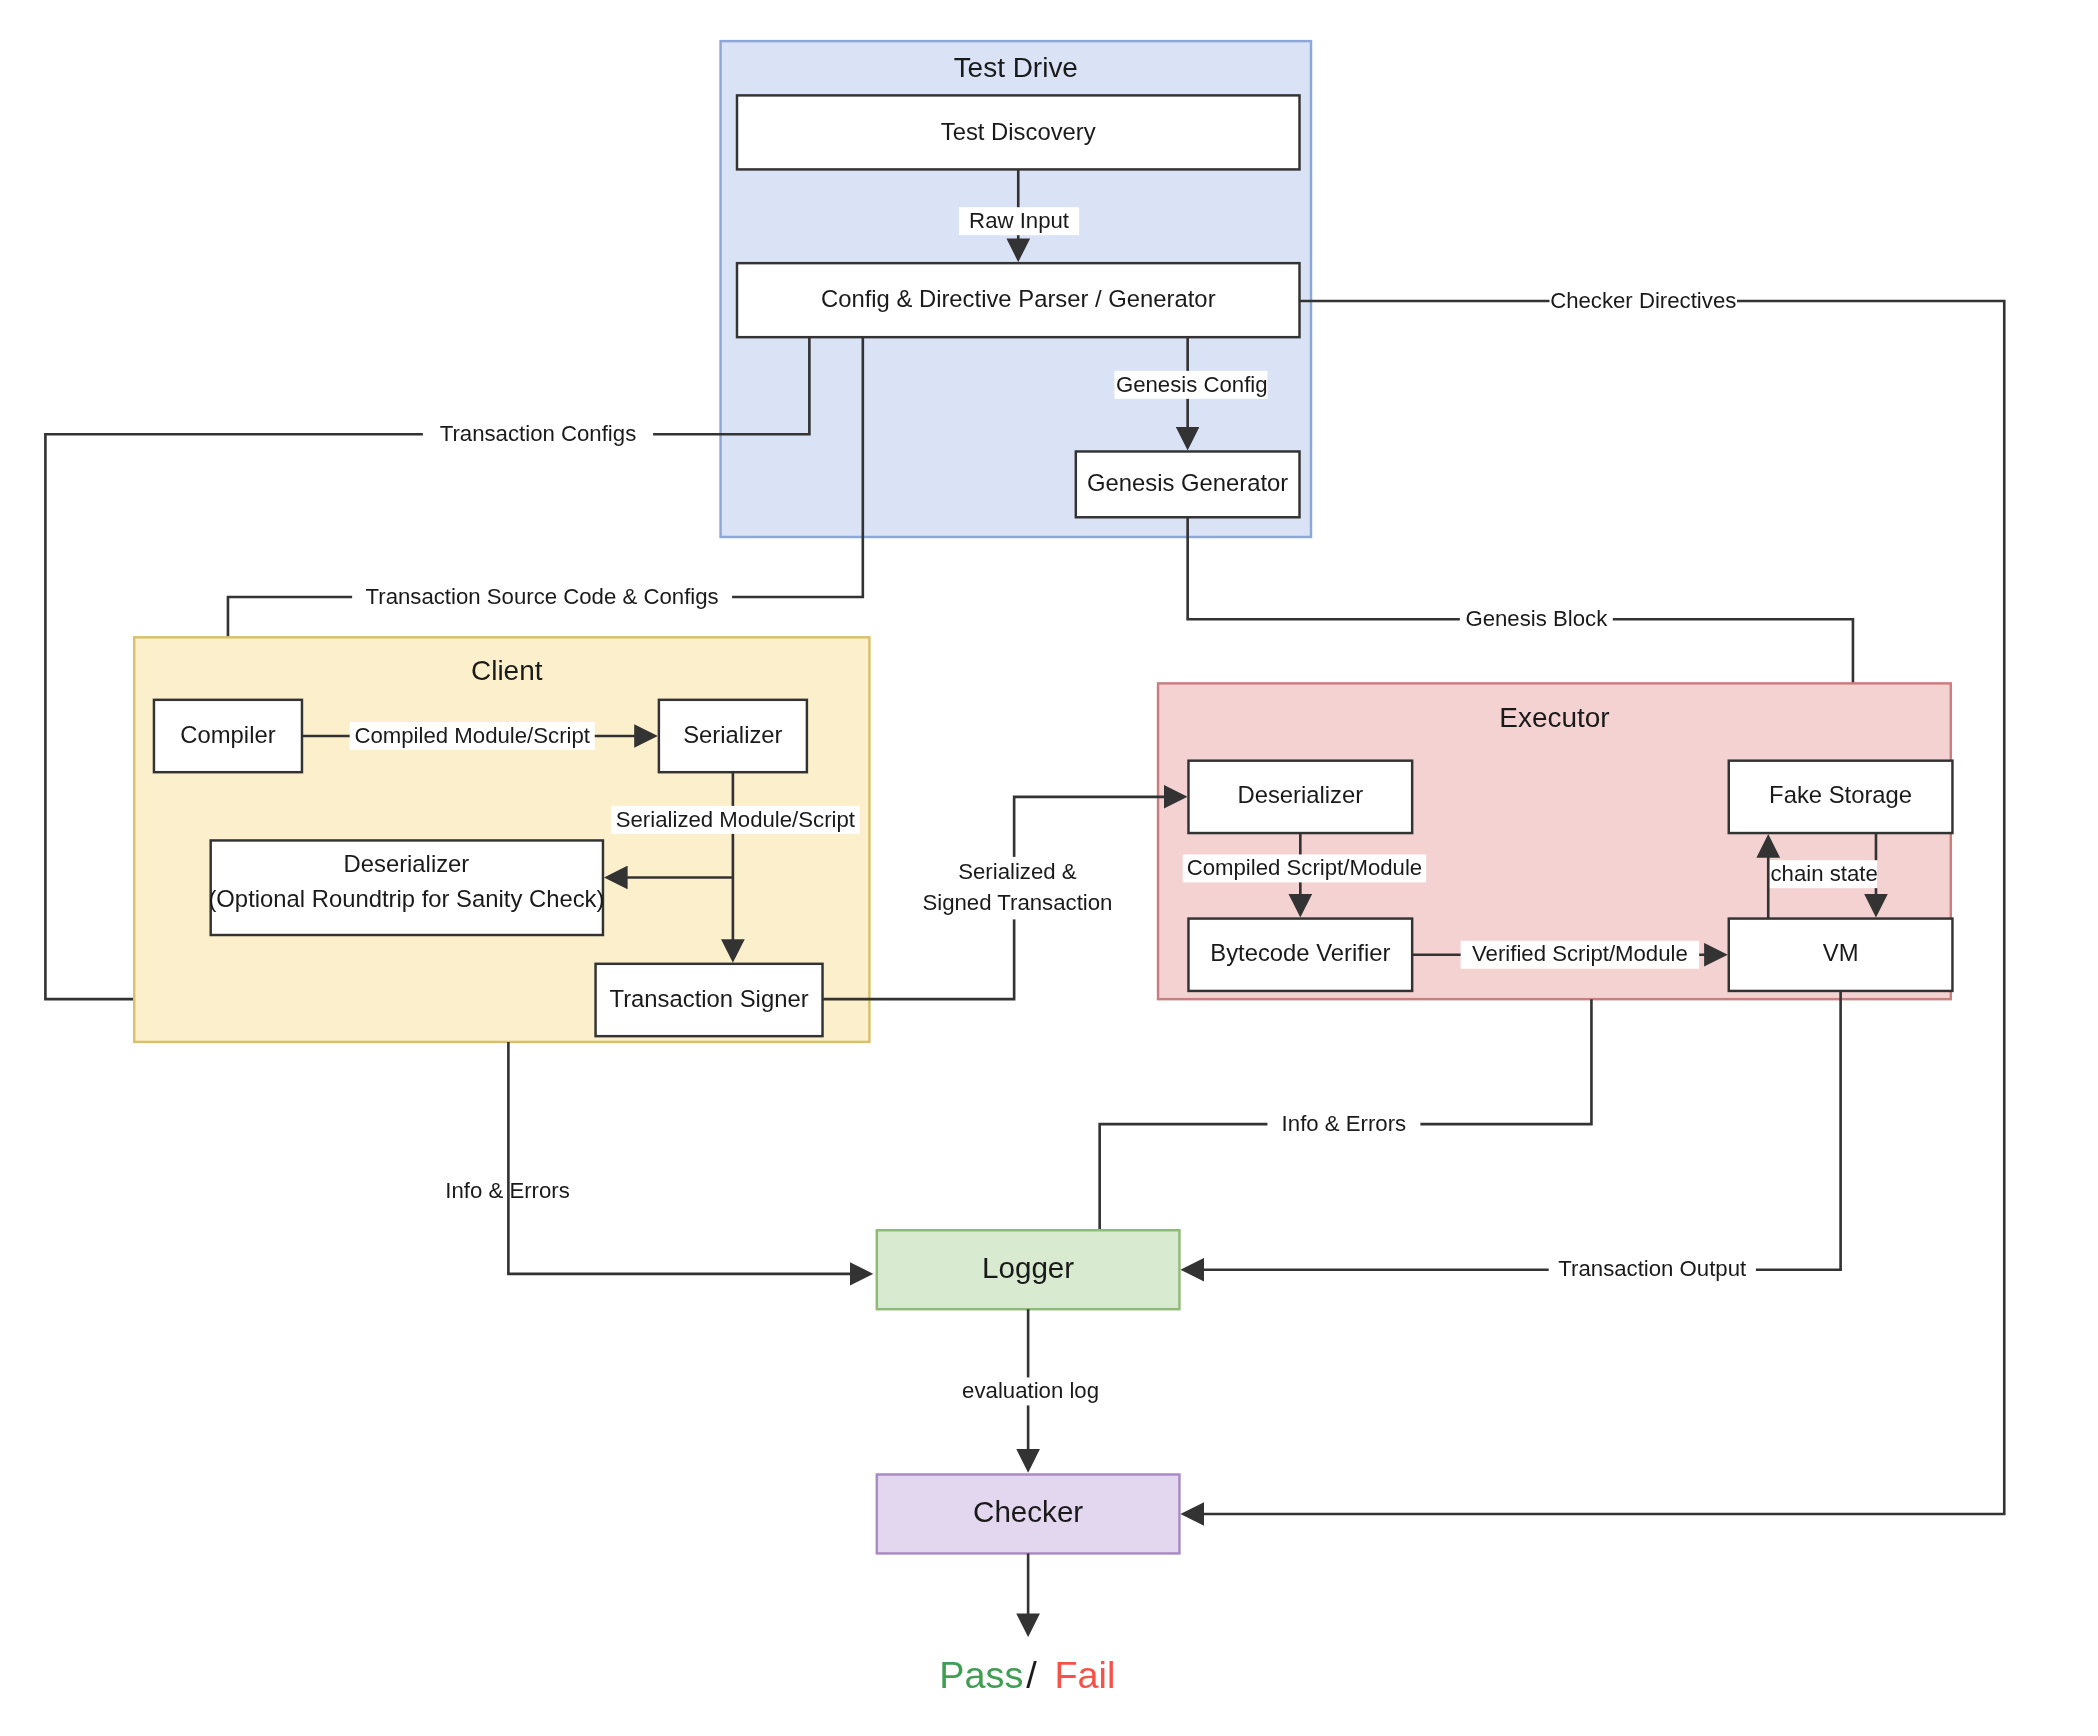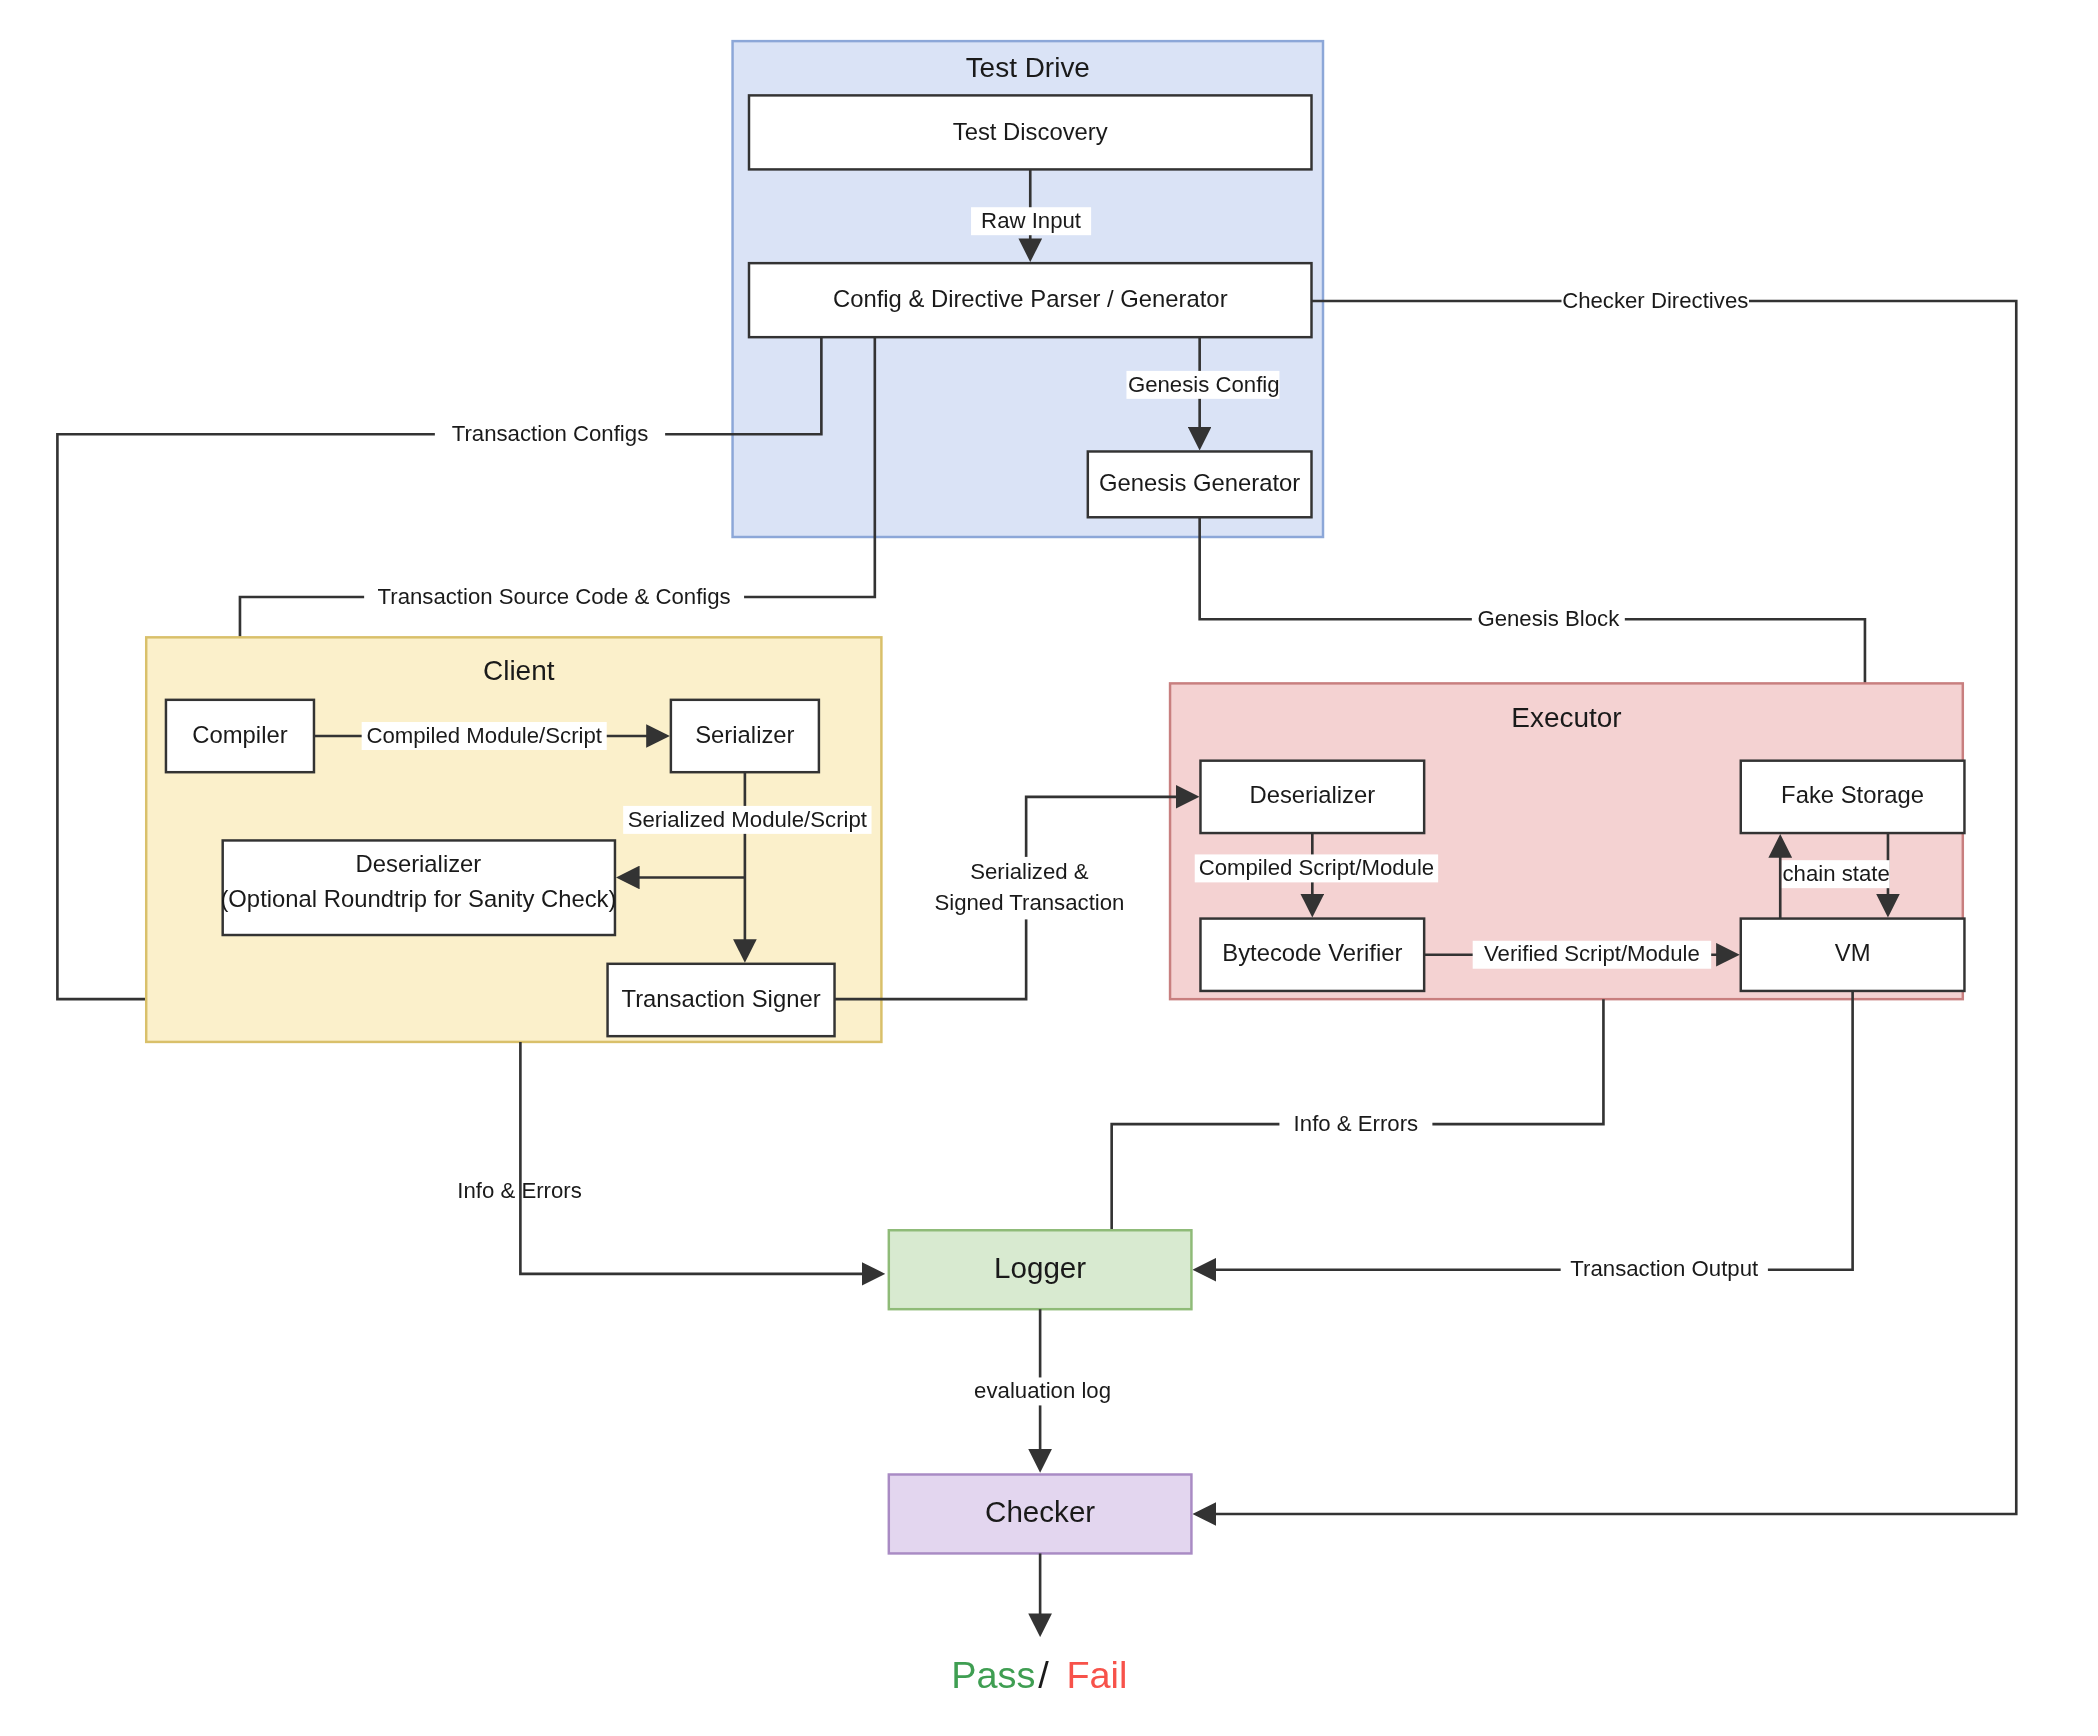--- a/index.html
+++ b/index.html
@@ -10,21 +10,20 @@
   body {
     width: 2099px;
     height: 1736px;
     font-family: "Liberation Sans", sans-serif;
     overflow: hidden;
   }
   #diagram-root {
     position: relative;
     width: 1764px;
     height: 1736px;
-    margin-left: 12px;
   }
   svg#diagram {
     display: block;
     width: 2099px;
     height: 1736px;
   }
   .group-rect {
     stroke-width: 3;
   }
   .node-rect {

